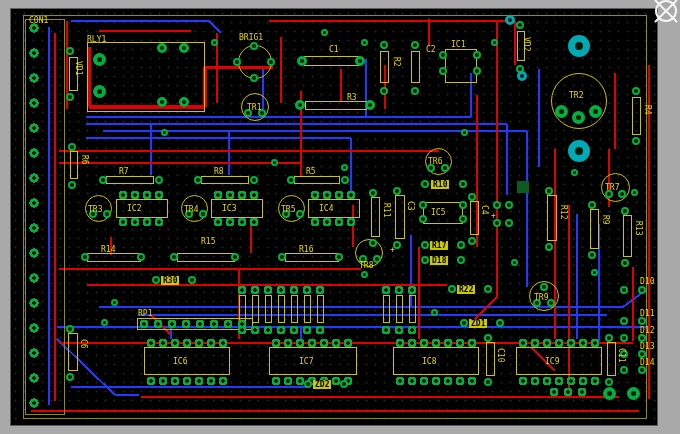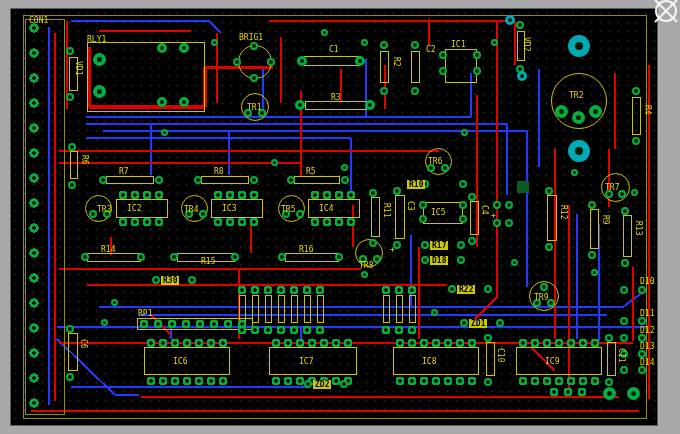--- a/index.html
+++ b/index.html
@@ -173,27 +173,27 @@
     <div class="pad teal" style="left:557px;top:26px"></div>
     <div class="pad teal" style="left:557px;top:131px"></div>
     <div class="outline" style="left:621px;top:88px;width:9px;height:38px"></div>
     <div class="pad sm" style="left:621px;top:78px"></div>
     <div class="pad sm" style="left:621px;top:128px"></div>
     <div class="lbl v" style="left:641px;top:96px">R4</div>
 
     <div class="outline" style="left:294px;top:92px;width:62px;height:9px"></div>
     <div class="pad" style="left:284px;top:91px"></div>
     <div class="pad" style="left:354px;top:91px"></div>
-    <div class="lbl" style="left:320px;top:84px">R3</div>
+    <div class="lbl" style="left:336px;top:84px">R3</div>
 
     <div class="outline round" style="left:414px;top:139px;width:27px;height:27px"></div>
     <div class="lbl" style="left:417px;top:148px">TR6</div>
     <div class="pad sm" style="left:416px;top:155px"></div>
     <div class="pad sm" style="left:430px;top:155px"></div>
-    <div class="lbl fill" style="left:396px;top:171px">R10</div>
+    <div class="lbl fill" style="left:420px;top:171px">R10</div>
     <div class="pad sm" style="left:410px;top:171px"></div>
     <div class="pad sm" style="left:448px;top:171px"></div>
     <div class="outline round" style="left:590px;top:164px;width:29px;height:29px"></div>
     <div class="lbl" style="left:594px;top:174px">TR7</div>
     <div class="pad sm" style="left:594px;top:181px"></div>
     <div class="pad sm" style="left:607px;top:181px"></div>
     <div class="outline" style="left:59px;top:142px;width:8px;height:28px"></div>
     <div class="pad sm" style="left:57px;top:134px"></div>
     <div class="pad sm" style="left:57px;top:172px"></div>
     <div class="lbl v" style="left:78px;top:146px">R6</div>
@@ -205,21 +205,21 @@
     <div class="outline" style="left:190px;top:167px;width:48px;height:8px"></div>
     <div class="pad sm" style="left:183px;top:167px"></div>
     <div class="pad sm" style="left:239px;top:167px"></div>
     <div class="lbl" style="left:203px;top:158px">R8</div>
     <div class="outline" style="left:283px;top:167px;width:46px;height:8px"></div>
     <div class="pad sm" style="left:276px;top:167px"></div>
     <div class="pad sm" style="left:330px;top:167px"></div>
     <div class="lbl" style="left:295px;top:158px">R5</div>
 
     <div class="outline round" style="left:74px;top:186px;width:27px;height:27px"></div>
-    <div class="lbl" style="left:86px;top:196px">TR3</div>
+    <div class="lbl" style="left:77px;top:196px">TR3</div>
     <div class="pad sm" style="left:78px;top:201px"></div>
     <div class="pad sm" style="left:92px;top:201px"></div>
     <div class="outline" style="left:105px;top:190px;width:52px;height:19px"></div>
     <div class="lbl" style="left:116px;top:195px">IC2</div>
     <div class="padrow" style="left:107px;top:181px;width:48px"></div>
     <div class="padrow" style="left:107px;top:208px;width:48px"></div>
     <div class="outline round" style="left:170px;top:186px;width:27px;height:27px"></div>
     <div class="lbl" style="left:173px;top:196px">TR4</div>
     <div class="pad sm" style="left:174px;top:201px"></div>
     <div class="pad sm" style="left:188px;top:201px"></div>
@@ -275,21 +275,21 @@
     <div class="pad sm" style="left:610px;top:250px"></div>
     <div class="lbl v" style="left:632px;top:212px">R13</div>
 
     <div class="outline" style="left:76px;top:244px;width:54px;height:9px"></div>
     <div class="pad sm" style="left:70px;top:244px"></div>
     <div class="pad sm" style="left:126px;top:244px"></div>
     <div class="lbl" style="left:90px;top:236px">R14</div>
     <div class="outline" style="left:166px;top:244px;width:58px;height:9px"></div>
     <div class="pad sm" style="left:159px;top:244px"></div>
     <div class="pad sm" style="left:220px;top:244px"></div>
-    <div class="lbl" style="left:190px;top:248px">R15</div>
+    <div class="lbl" style="left:190px;top:228px">R15</div>
     <div class="outline" style="left:274px;top:244px;width:54px;height:9px"></div>
     <div class="pad sm" style="left:267px;top:244px"></div>
     <div class="pad sm" style="left:324px;top:244px"></div>
     <div class="lbl" style="left:288px;top:236px">R16</div>
     <div class="outline round" style="left:344px;top:230px;width:28px;height:28px"></div>
     <div class="lbl" style="left:348px;top:252px">TR8</div>
     <div class="pad sm" style="left:348px;top:246px"></div>
     <div class="pad sm" style="left:362px;top:246px"></div>
     <div class="lbl fill" style="left:419px;top:232px">R17</div>
     <div class="pad sm" style="left:410px;top:232px"></div>

